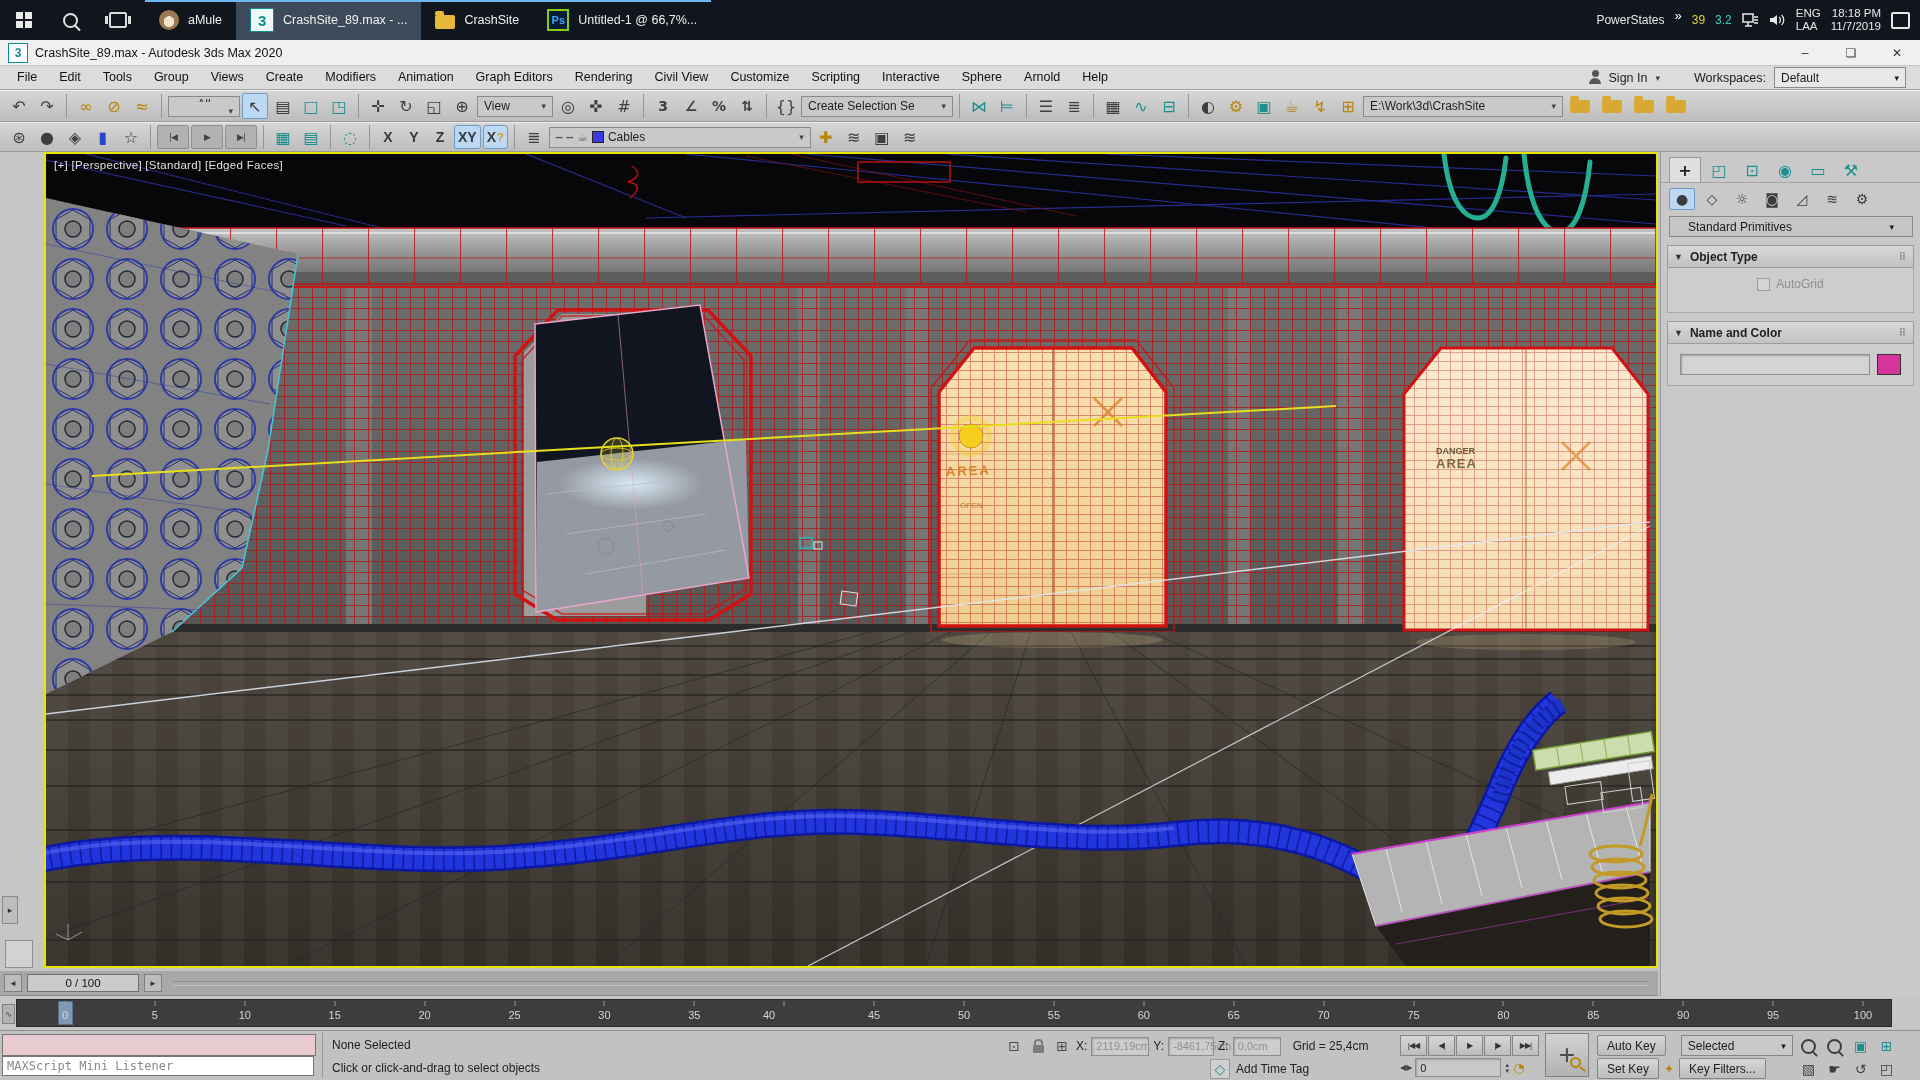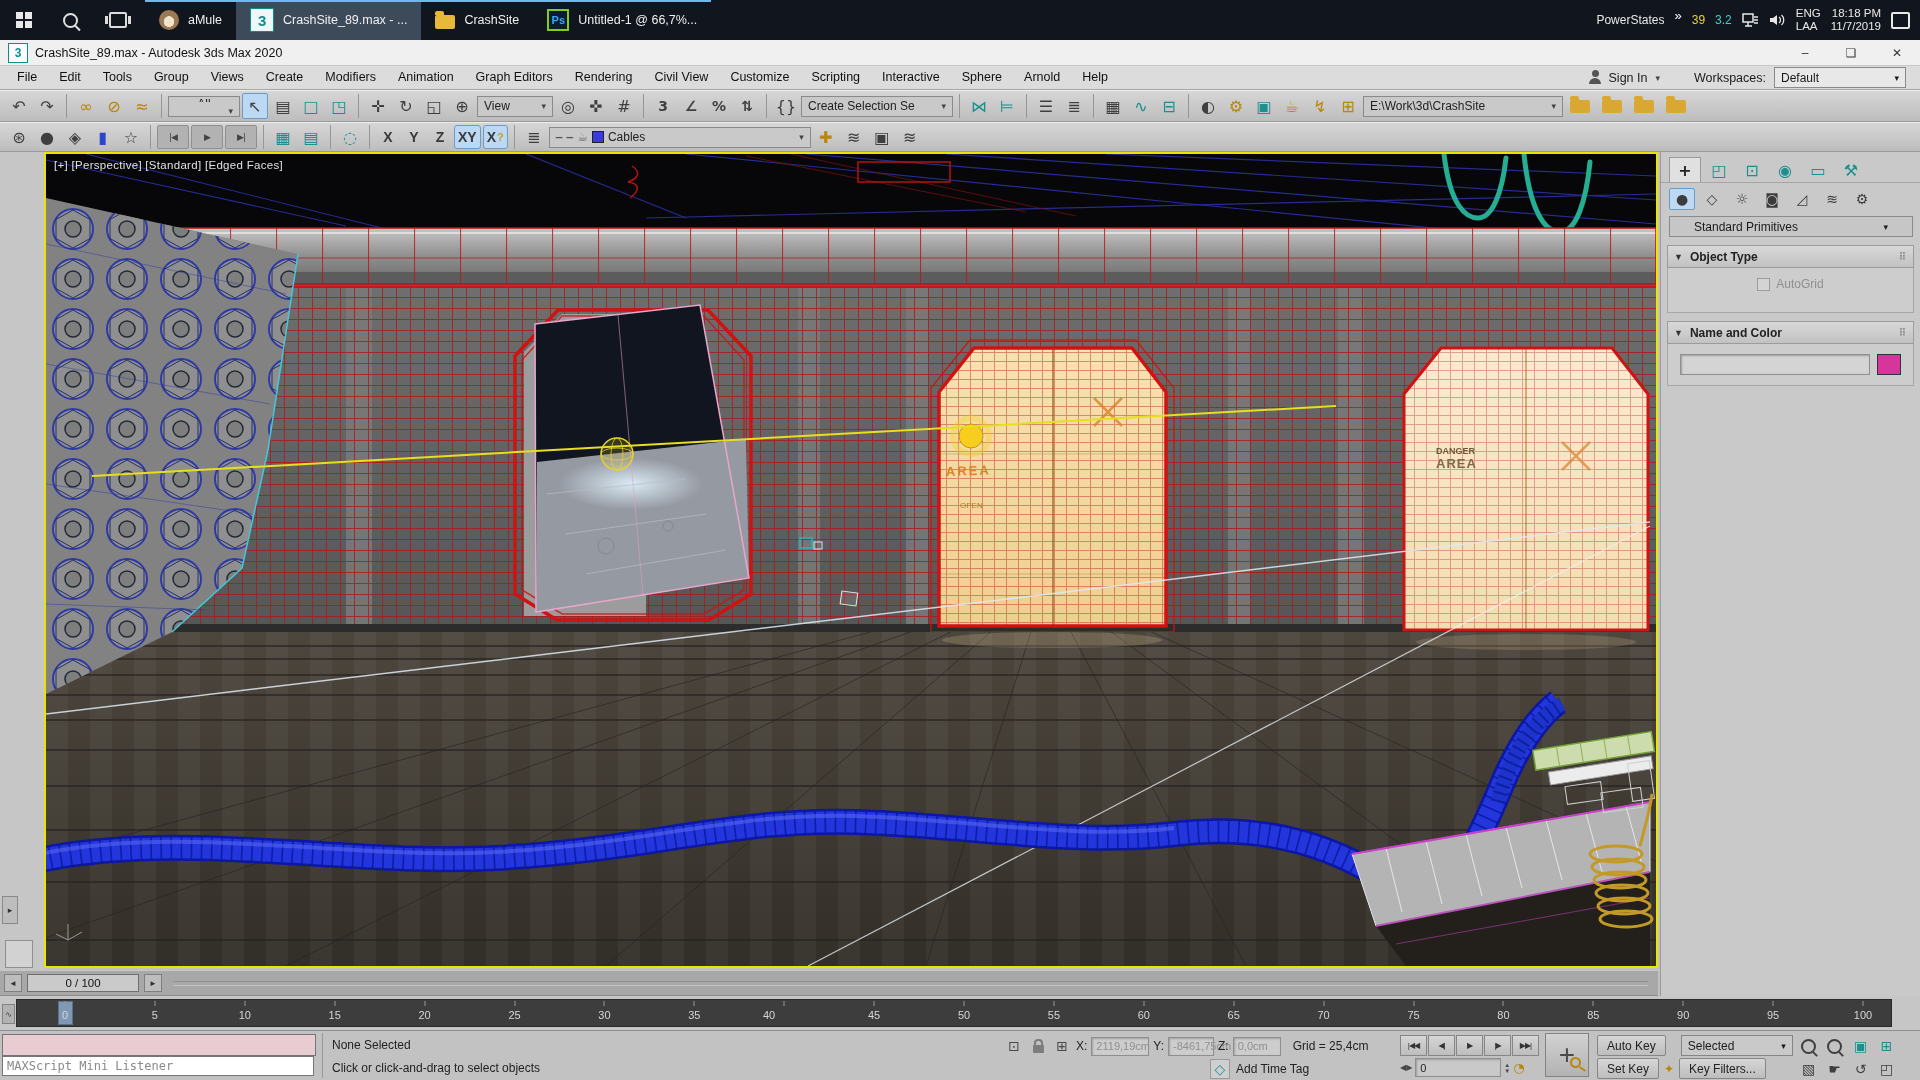--- a/index.html
+++ b/index.html
@@ -92,21 +92,21 @@
   #panel{left:1660px;top:152px;width:260px;height:844px;background:#c9c9c9;border-left:1px solid #9a9a9a;box-sizing:border-box}
   .ptabs{display:flex;align-items:flex-end;height:28px;padding:2px 8px 0;gap:3px;border-bottom:1px solid #a5a5a5}
   .ptab{width:30px;height:24px;display:flex;align-items:center;justify-content:center;font-size:16px;
         font-family:"DejaVu Sans",sans-serif;color:#1d8f8f}
   .ptab.sel{background:#e0e0e0;border:1px solid #999;border-bottom:none;color:#222;font-weight:bold}
   .pcats{display:flex;gap:4px;padding:5px 8px 3px}
   .pcat{width:26px;height:22px;display:flex;align-items:center;justify-content:center;font-size:14px;
         font-family:"DejaVu Sans",sans-serif;color:#3c3c3c;border-radius:2px}
   .pcat.sel{background:#bcd8f2;border:1px solid #6a9cc8;box-sizing:border-box}
   .pdd{margin:3px 8px;width:244px;height:21px;background:#c6c6c6;border:1px solid #8a8a8a;display:flex;align-items:center;
-       justify-content:space-between;padding:0 24px;box-sizing:border-box;font-size:12px}
+       justify-content:space-between;padding:0 18px;box-sizing:border-box;font-size:12px}
   .roll{margin:8px 6px 0}
   .rollhead{height:21px;background:linear-gradient(#d8d8d8,#c2c2c2);border:1px solid #9c9c9c;display:flex;
             align-items:center;padding:0 6px;font-weight:bold;font-size:12px;color:#222}
   .rollhead .rarr{font-size:9px;margin-right:7px;color:#333}
   .rollhead .grip{margin-left:auto;color:#909090;font-size:10px;letter-spacing:1px}
   .rollbody{background:#cdcdcd;border:1px solid #a8a8a8;border-top:none;padding:9px 8px 12px}
   .agrow{display:flex;justify-content:center;align-items:center;gap:6px;color:#8f8f8f;margin-bottom:9px}
   .cb{width:11px;height:11px;border:1px solid #9c9c9c;background:#d4d4d4}
   .btngrid{display:grid;grid-template-columns:1fr 1fr;gap:8px 12px;padding:0 12px}
   .obtn{height:21px;background:linear-gradient(#dadada,#c2c2c2);border:1px solid #8f8f8f;border-radius:3px;

